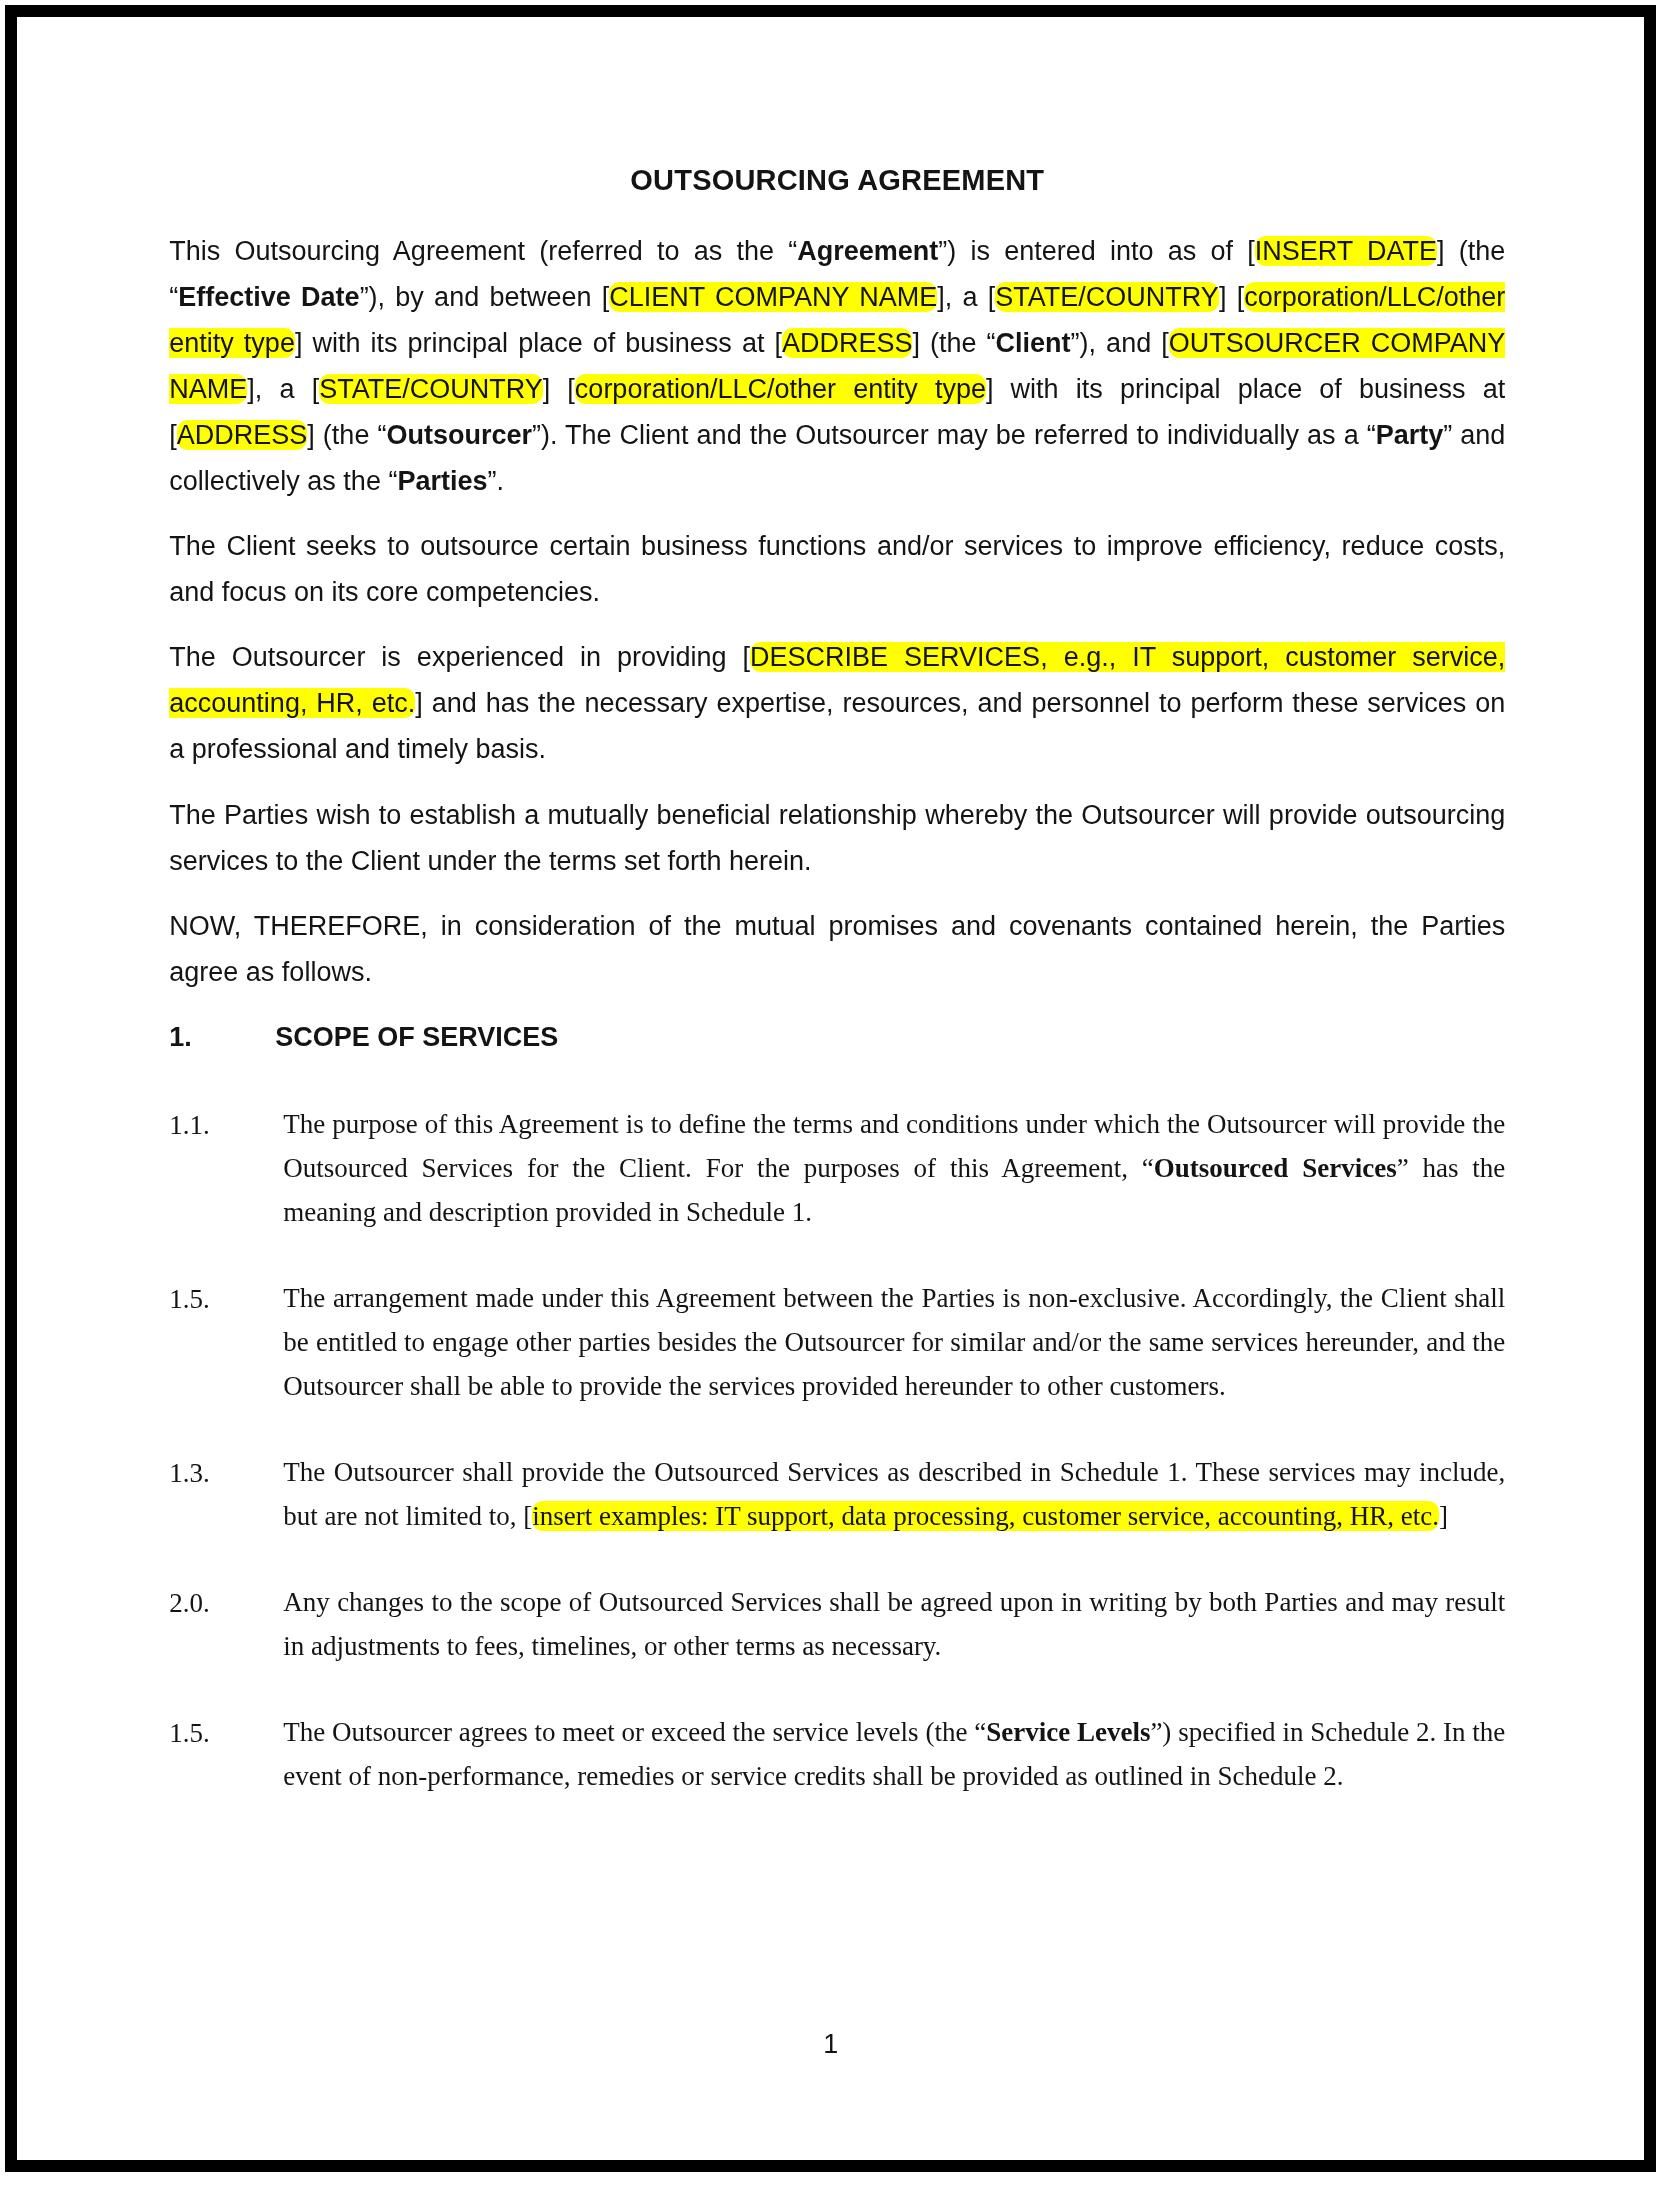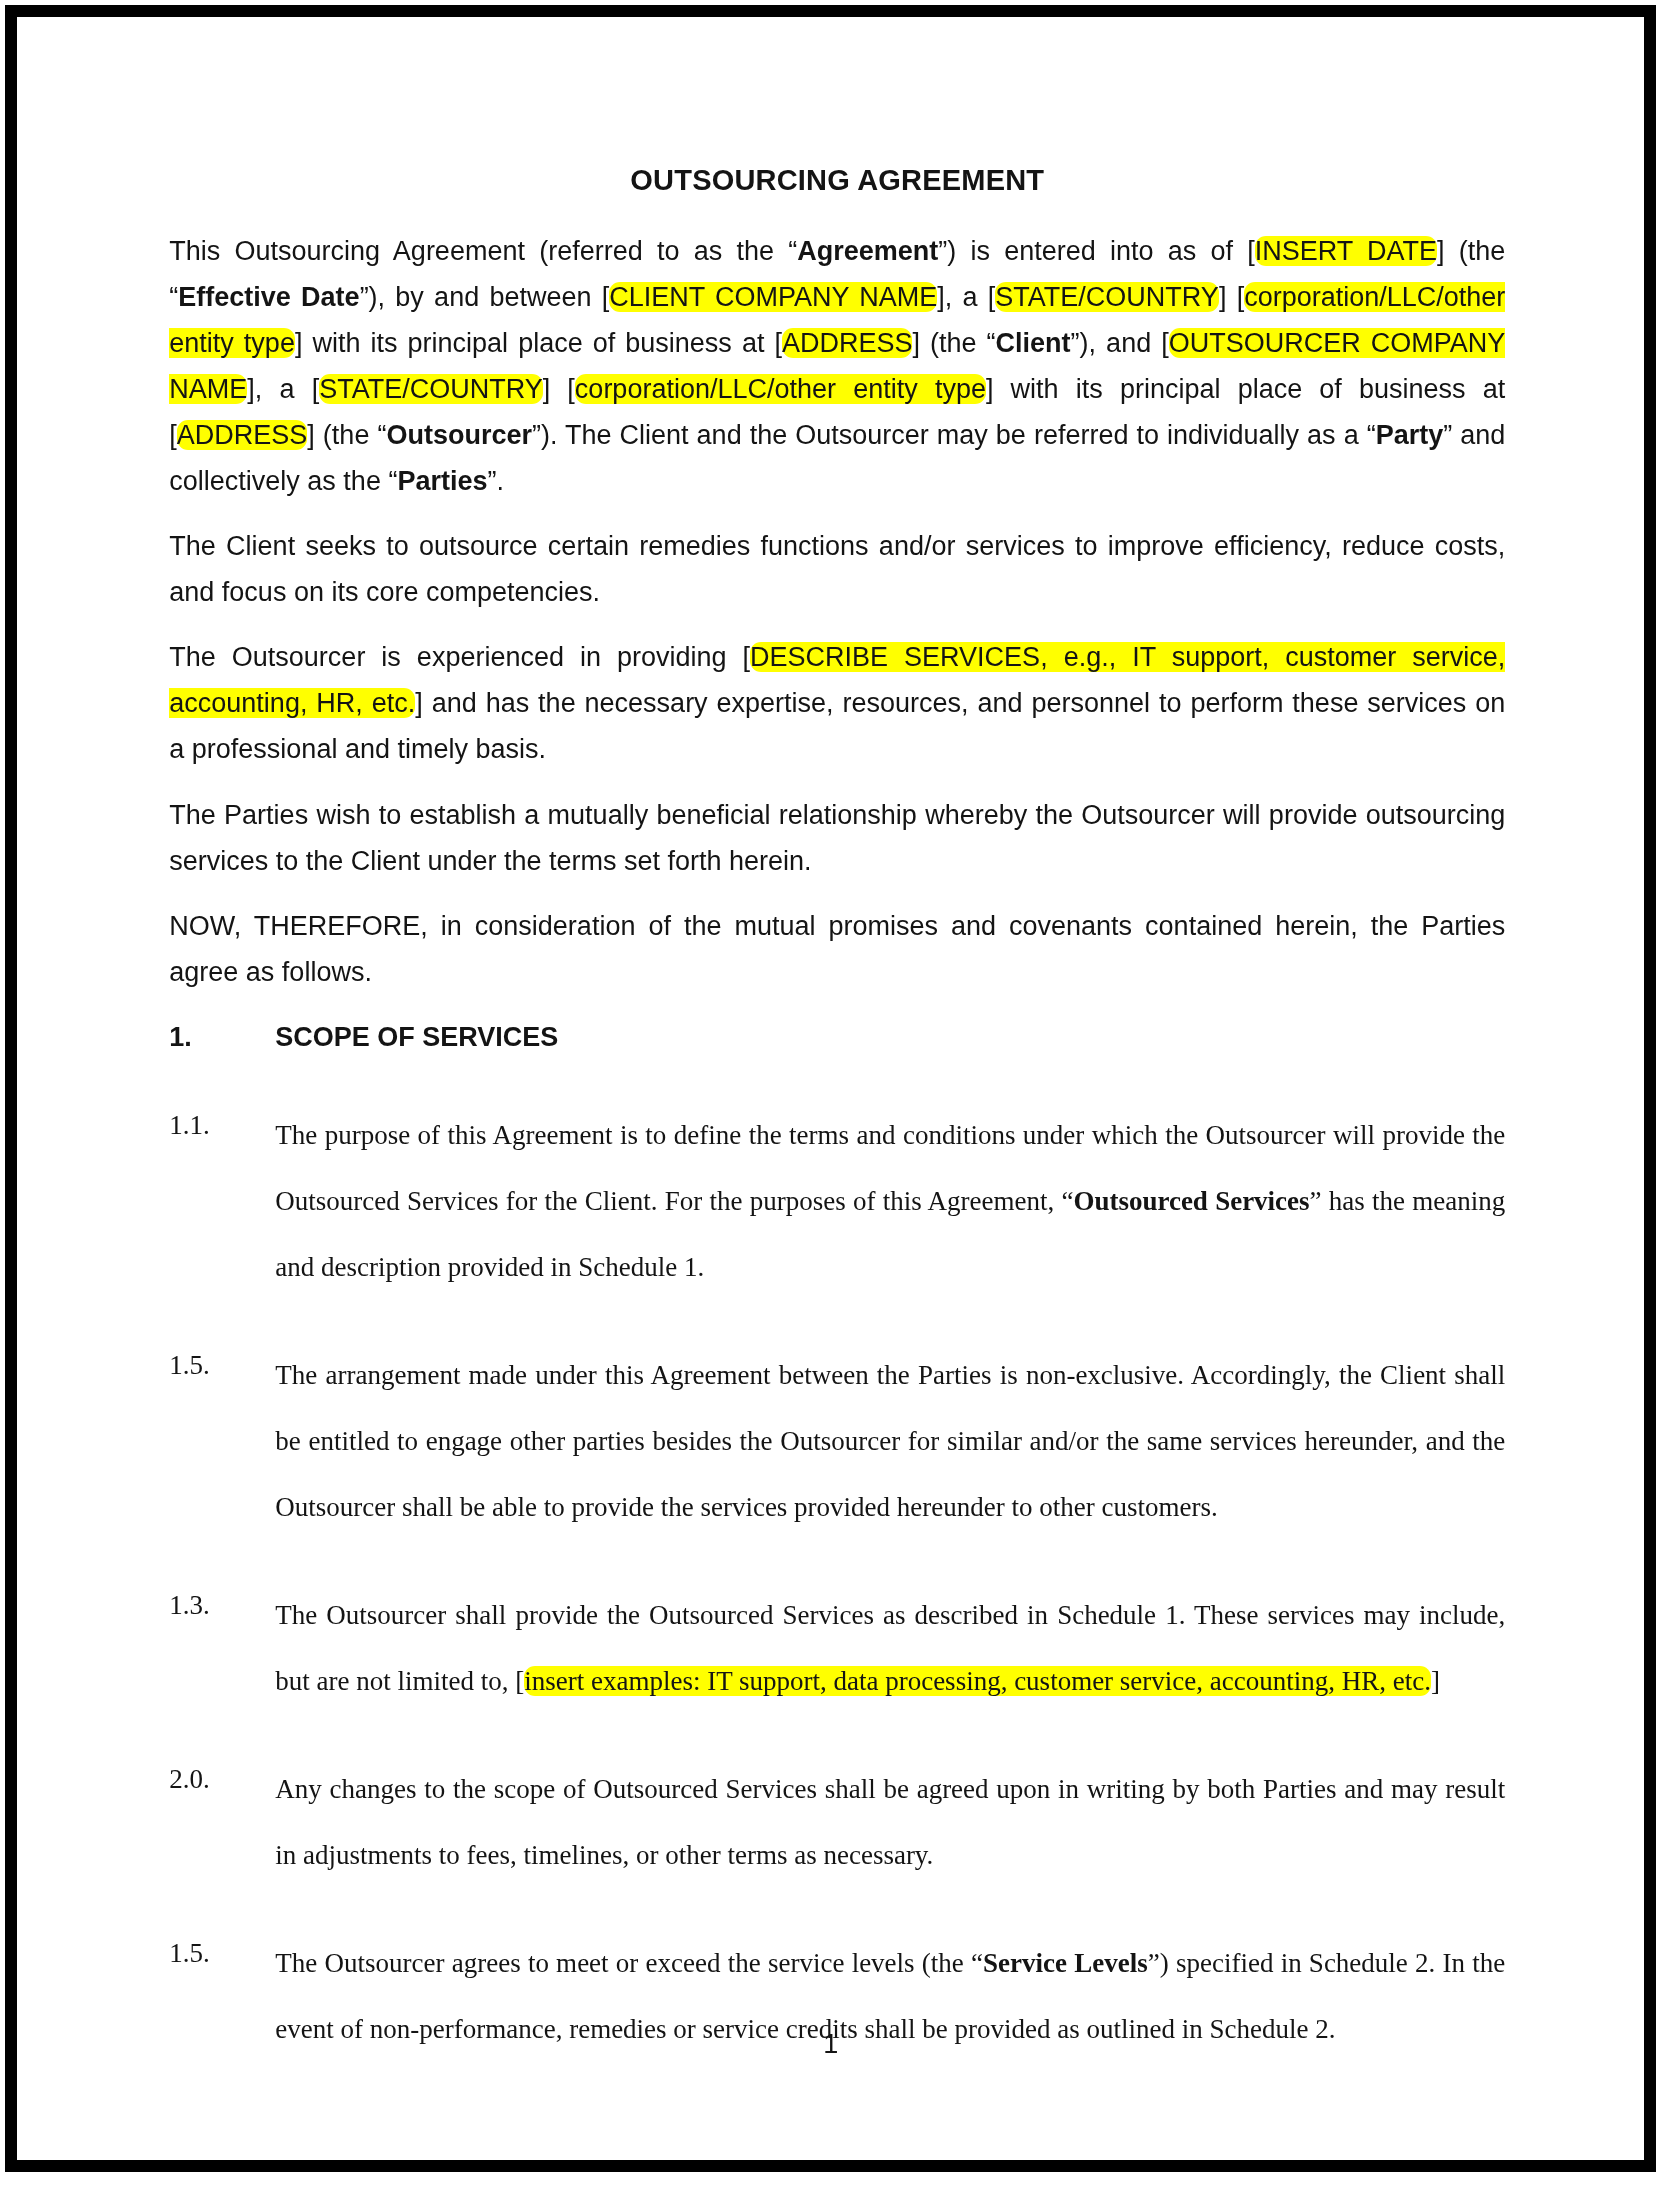--- a/index.html
+++ b/index.html
@@ -57,22 +57,23 @@
   .clause:last-of-type { margin-bottom: 0; justify-content: center; }
   .num {
     flex: 0 0 106px;
     width: 106px;
     font-size: 27px;
     line-height: 46px;
   }
   .clause-body {
     flex: 1;
     font-size: 27px;
-    line-height: 66px;
+    line-height: 44px;
     text-align: justify;
+    margin-left: 8px;
   }
   .b { font-weight: bold; }
   .hl { background: #ffff00; border-radius: 11px; }
   .page-number {
     position: absolute;
     bottom: 98px;
     left: 0;
     right: 0;
     text-align: center;
     font-size: 27px;
@@ -81,21 +82,21 @@
 </style>
 </head>
 <body>
 
 <div class="page-frame">
   <div class="content">
 
     <h1 class="doc-title">OUTSOURCING AGREEMENT</h1>
 
     <p class="para"><span>This Outsourcing Agreement (referred to as the “</span><span class="b">Agreement</span><span>”) is entered into as of [</span><span class="hl">INSERT DATE</span><span>] (the “</span><span class="b">Effective Date</span><span>”), by and between [</span><span class="hl">CLIENT COMPANY NAME</span><span>], a [</span><span class="hl">STATE/COUNTRY</span><span>] [</span><span class="hl">corporation/LLC/other entity type</span><span>] with its principal place of business at [</span><span class="hl">ADDRESS</span><span>] (the “</span><span class="b">Client</span><span>”), and [</span><span class="hl">OUTSOURCER COMPANY NAME</span><span>], a [</span><span class="hl">STATE/COUNTRY</span><span>] [</span><span class="hl">corporation/LLC/other entity type</span><span>] with its principal place of business at [</span><span class="hl">ADDRESS</span><span>] (the “</span><span class="b">Outsourcer</span><span>”). The Client and the Outsourcer may be referred to individually as a “</span><span class="b">Party</span><span>” and collectively as the “</span><span class="b">Parties</span><span>”.</span></p>
-    <p class="para"><span>The Client seeks to outsource certain remedies functions and/or services to improve efficiency, reduce costs, and focus on its core competencies.</span></p>
+    <p class="para"><span>The Client seeks to outsource certain business functions and/or services to improve efficiency, reduce costs, and focus on its core competencies.</span></p>
     <p class="para"><span>The Outsourcer is experienced in providing [</span><span class="hl">DESCRIBE SERVICES, e.g., IT support, customer service, accounting, HR, etc.</span><span>] and has the necessary expertise, resources, and personnel to perform these services on a professional and timely basis.</span></p>
     <p class="para"><span>The Parties wish to establish a mutually beneficial relationship whereby the Outsourcer will provide outsourcing services to the Client under the terms set forth herein.</span></p>
     <p class="para"><span>NOW, THEREFORE, in consideration of the mutual promises and covenants contained herein, the Parties agree as follows.</span></p>
 
     <div class="section-heading">
       <span class="num">1.</span>
       <span>SCOPE OF SERVICES</span>
     </div>
 
     <div class="clause">

